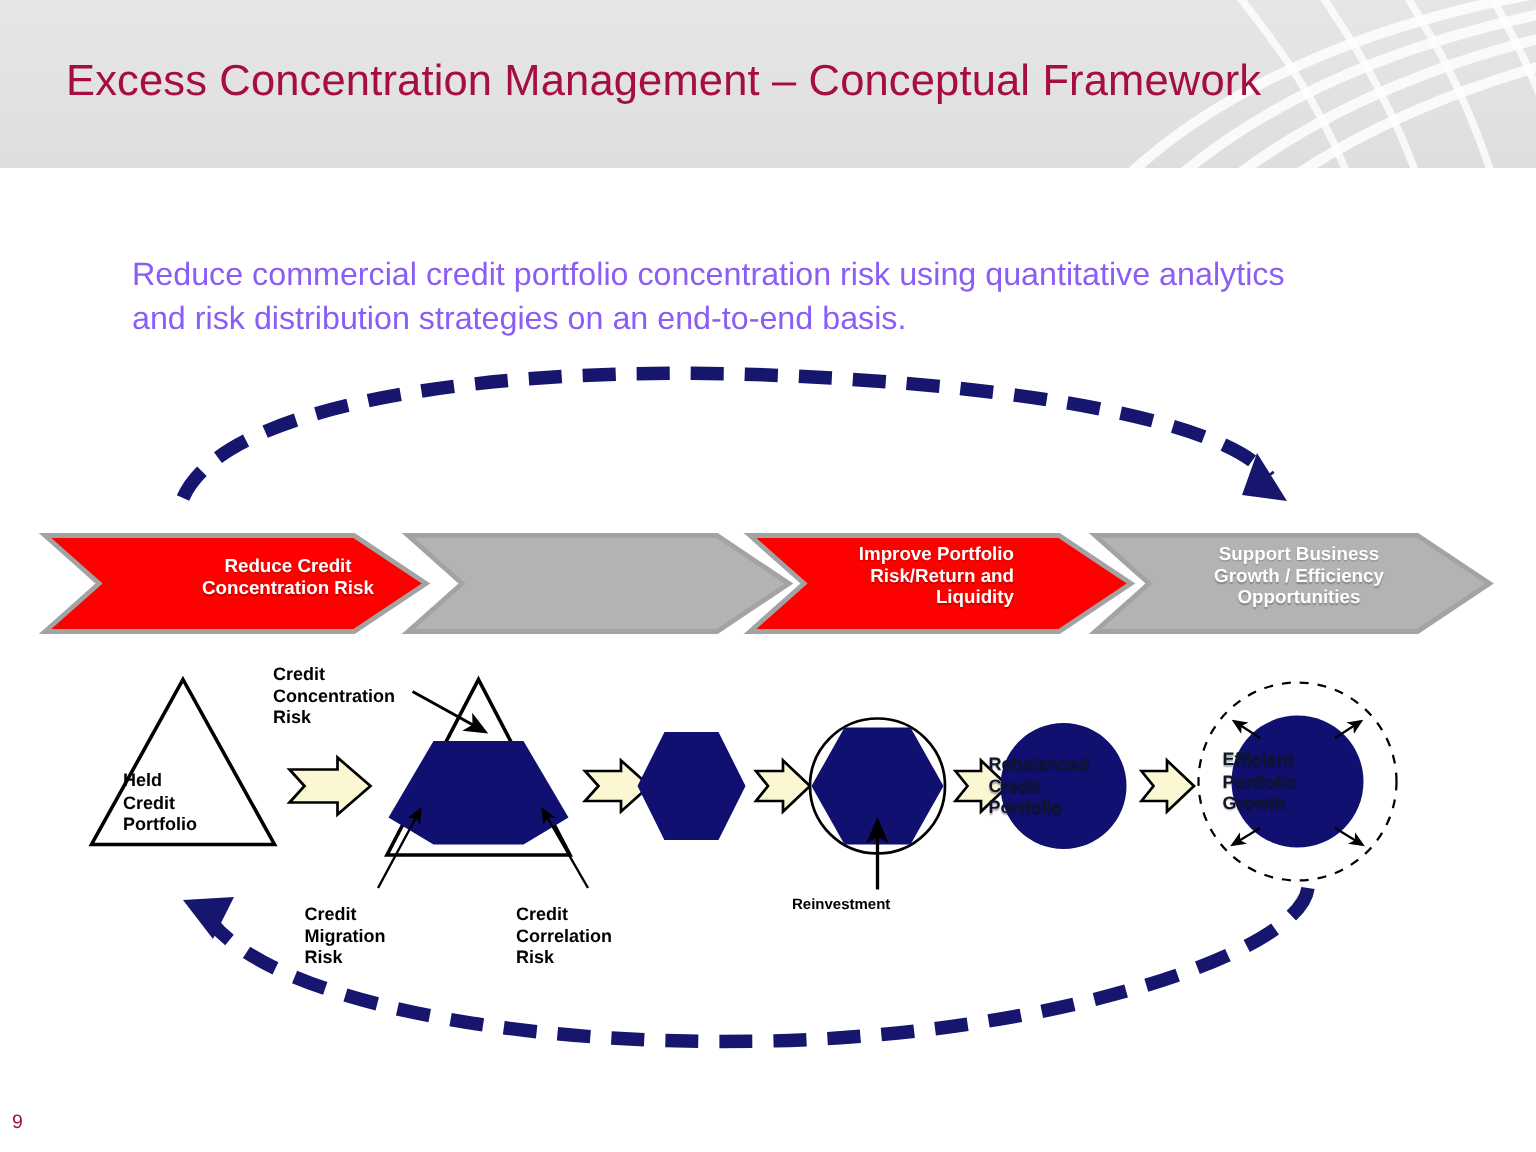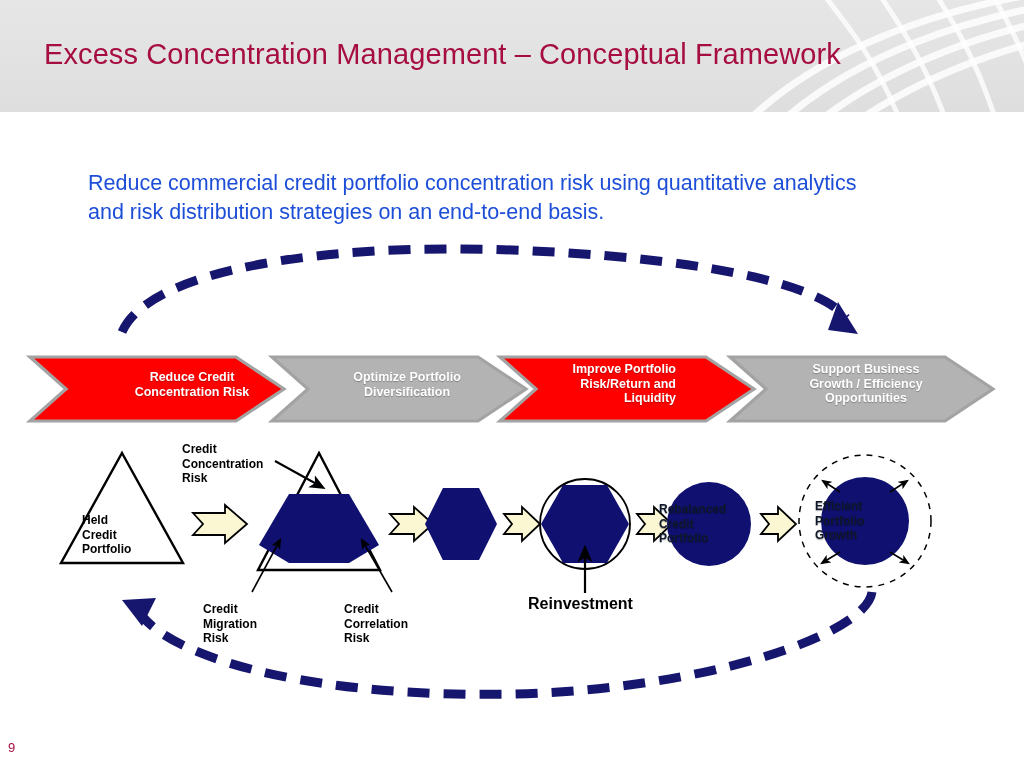--- a/index.html
+++ b/index.html
@@ -45,21 +45,21 @@
   }
 
   
   #intro-text {
     position: absolute;
     left: 88px;
     top: 169px;
     width: 800px;
     font-size: 21.5px;
     line-height: 29px;
-    color: #1d4ed8;
+    color: #8b5cf6;
   }
 
   
   #canvas {
     position: absolute;
     left: 0; top: 0;
     width: 1024px; height: 768px;
     pointer-events: none;
   }
 
@@ -82,21 +82,21 @@
     font-weight: bold;
     line-height: 14.5px;
     text-align: left;
     color: #000000;
   }
   .lbl-white {
     color: #0f172a;
     text-shadow: 0 1px 1px rgba(0,0,0,0.35);
   }
   .lbl-reinvest {
-    font-size: 16px;
+    font-size: 10px;
   }
 
   
   #page-number {
     position: absolute;
     left: 8px;
     top: 740px;
     font-size: 13px;
     color: #a60d42;
   }
@@ -237,24 +237,20 @@
       <path d="M872,592 C866,636 700,690 512,694 C330,698 182,664 142,616" fill="none" stroke="#16166e" stroke-width="9" stroke-dasharray="22,14" stroke-linecap="butt"></path>
       <path d="M122,600 L156,598 L142,626 z" fill="#16166e"></path>
     </g>
   </svg>
 
   <div class="chev-label" style="left:103px; top:370px; width:130px;margin-left:24px;">
     <div>Reduce Credit</div>
     <div>Concentration Risk</div>
   </div>
 
-  <div class="chev-label" style="left:340px; top:370px; width:134px;">
-    <div>Optimize Portfolio</div>
-    <div>Diversification</div>
-  </div>
 
   <div class="chev-label" style="left:539px; top:362px; width:137px;text-align:right;">
     <div>Improve Portfolio</div>
     <div>Risk/Return and</div>
     <div>Liquidity</div>
   </div>
 
   <div class="chev-label" style="left:791px; top:362px; width:150px;">
     <div>Support Business</div>
     <div>Growth / Efficiency</div>

